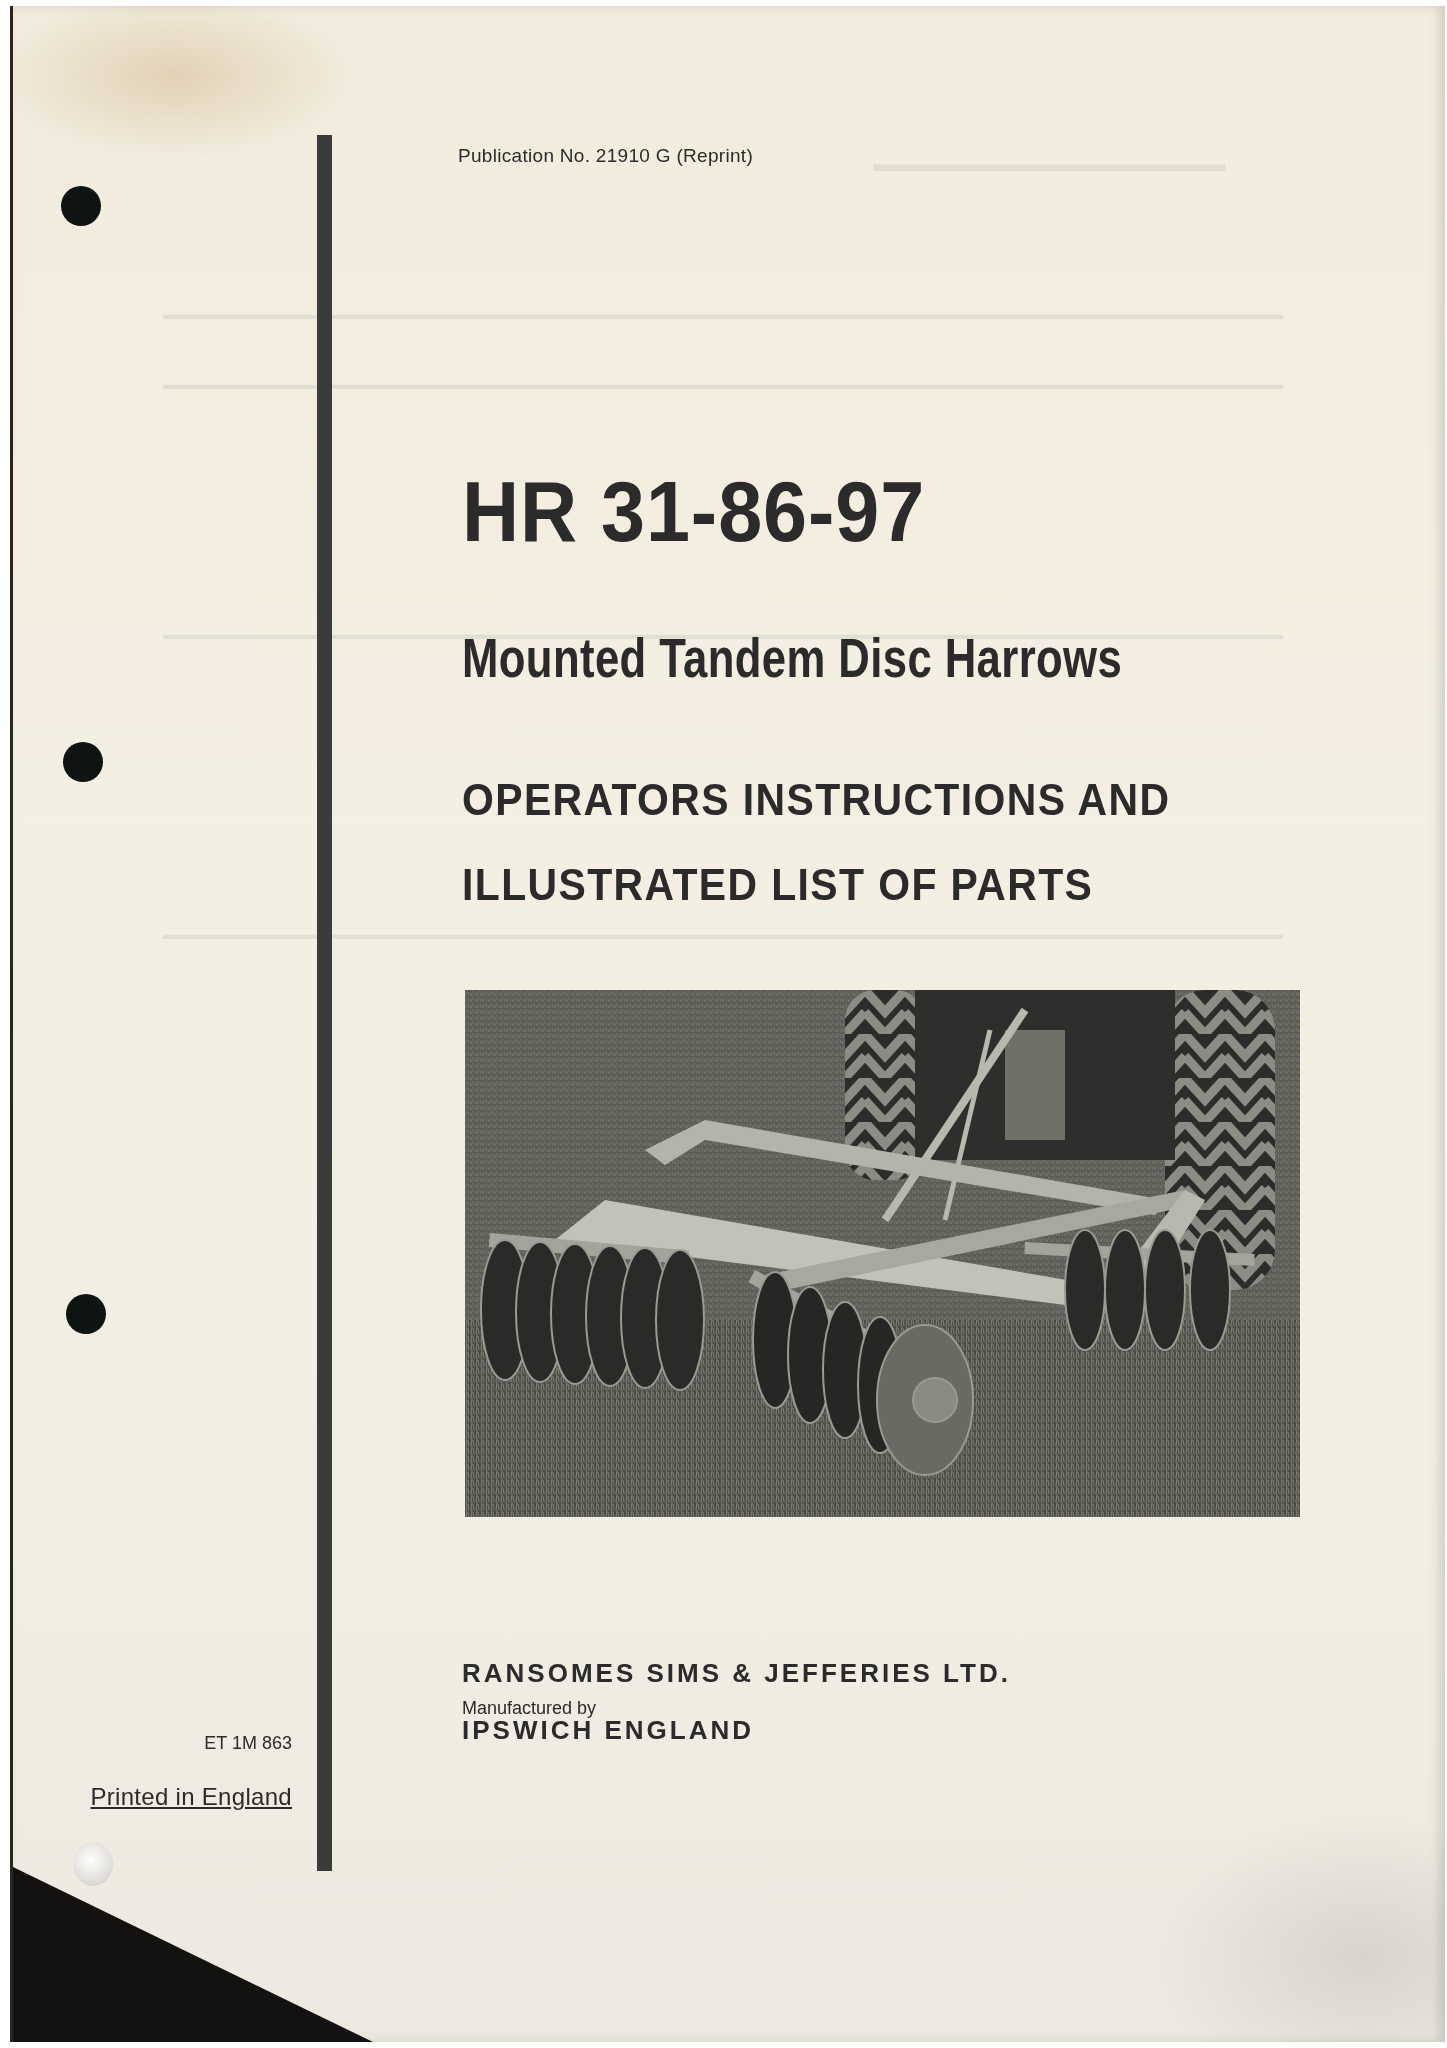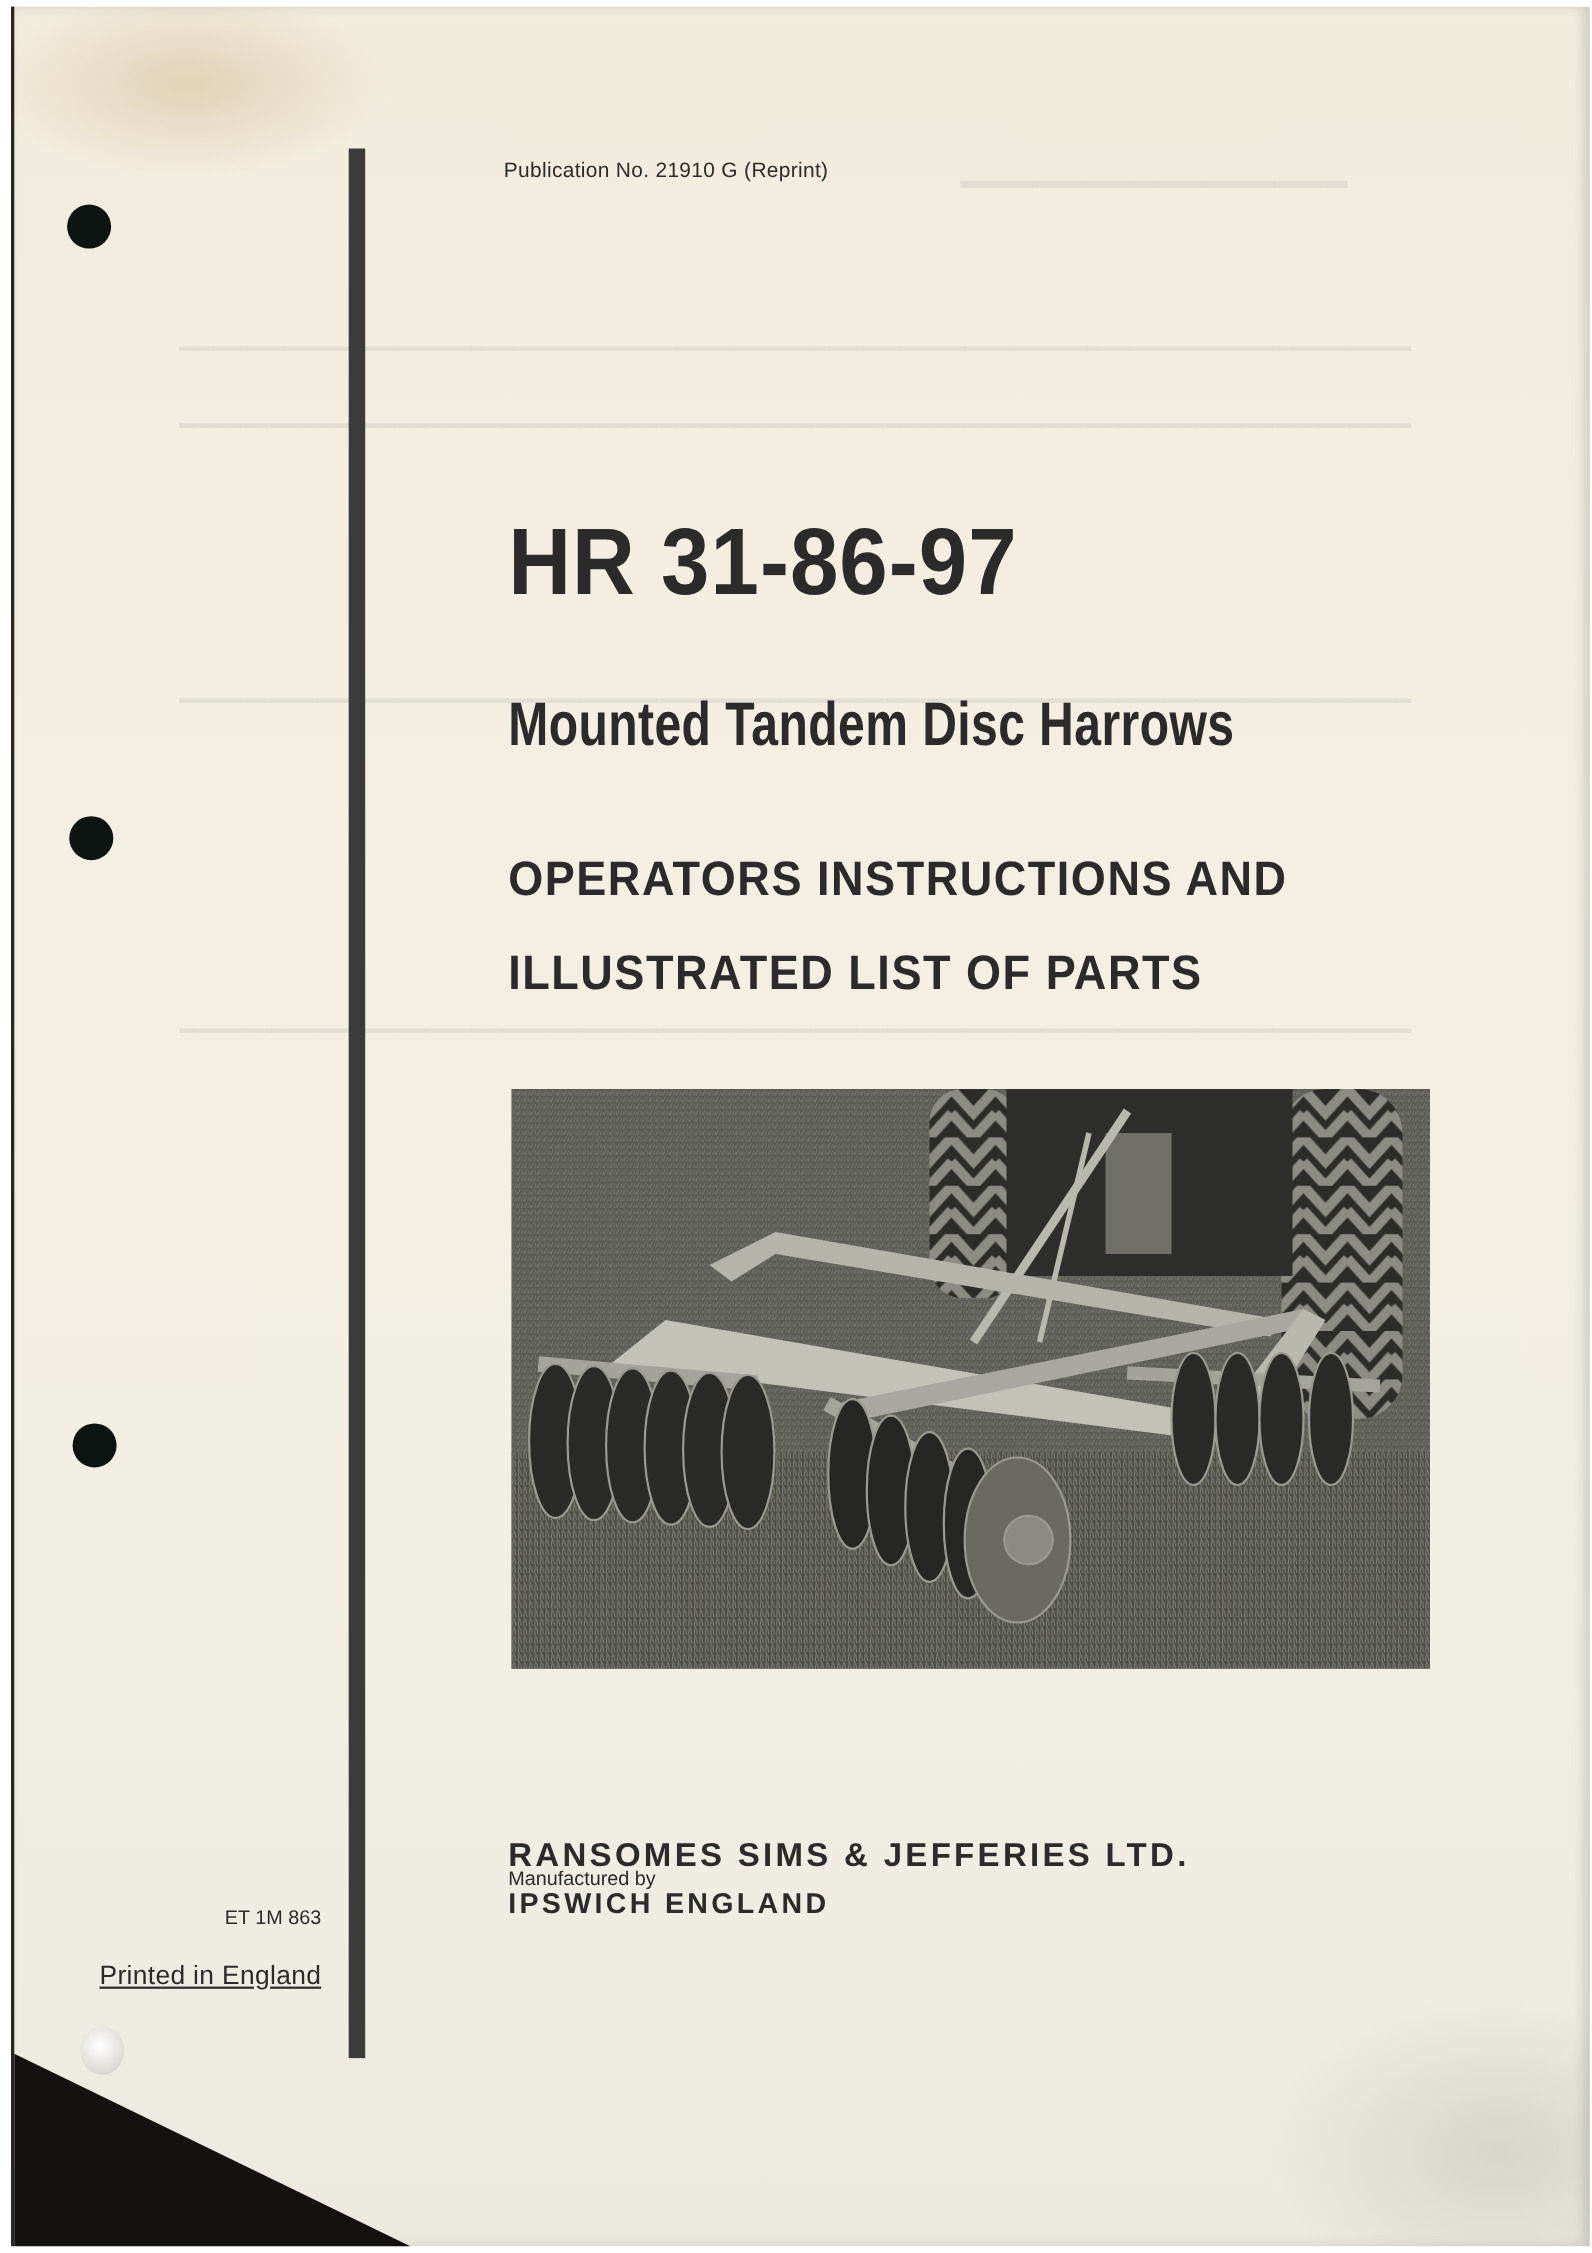--- a/index.html
+++ b/index.html
@@ -105,24 +105,23 @@
   .heading.l1 { top: 775px; }
   .heading.l2 { top: 860px; }
   .mfg-by {
     left: 462px;
     top: 1698px;
     font-size: 18px;
   }
   .company {
     left: 462px;
     top: 1658px;
-    font-size: 30px;
+    font-size: 26px;
     font-weight: bold;
     letter-spacing: 3px;
-    margin-top: 12px;
   }
   .city {
     left: 462px;
     top: 1715px;
     font-size: 26px;
     font-weight: bold;
     letter-spacing: 3px;
   }
   .code {
     right: 1155px;

